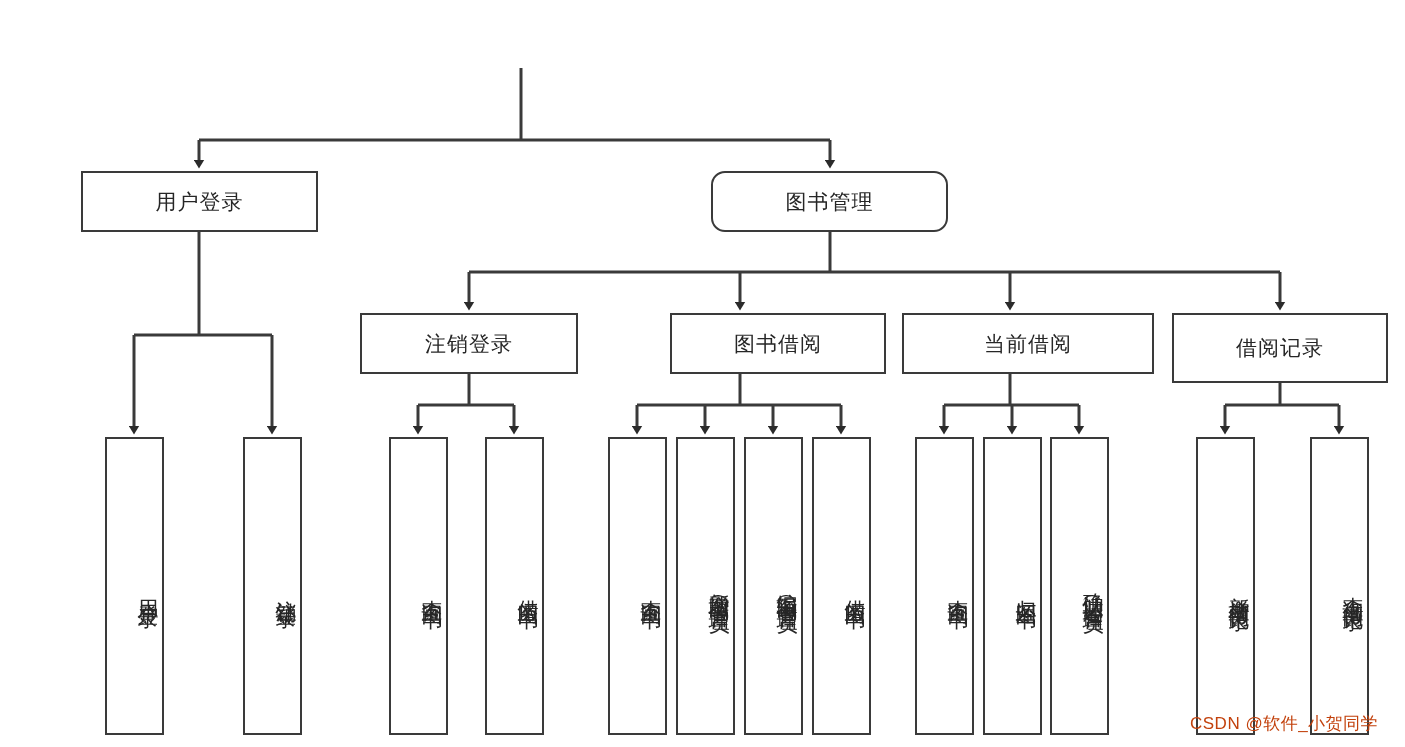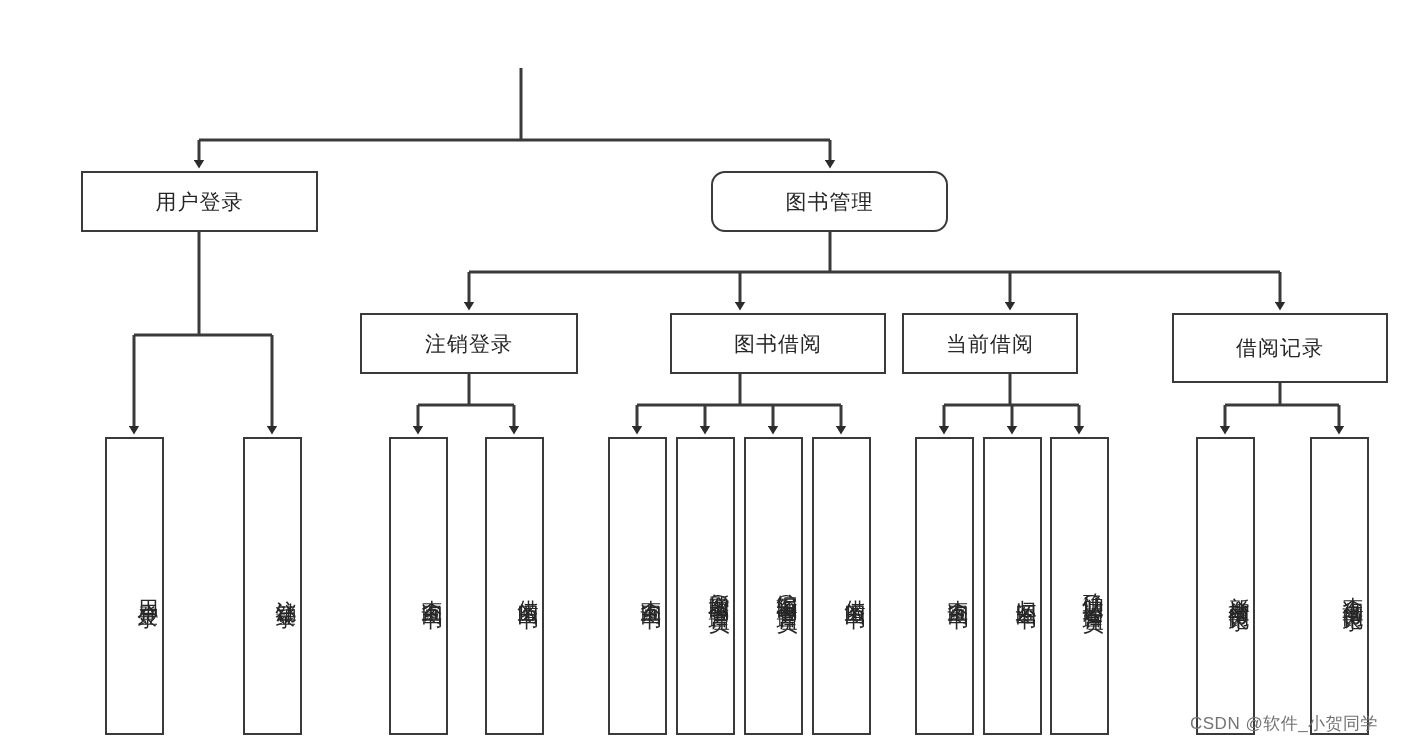--- a/index.html
+++ b/index.html
@@ -54,21 +54,21 @@
     top: 0;
     width: 1405px;
     height: 747px;
     pointer-events: none;
   }
   .watermark {
     position: absolute;
     left: 1190px;
     top: 712px;
     font-size: 17px;
-    color: #737373;
+    color: #c2410c;
     white-space: nowrap;
     letter-spacing: 0.5px;
   }
 </style>
 </head>
 <body>
 
 <div id="canvas">
 
   <svg id="edges" viewBox="0 0 1405 747" xmlns="http://www.w3.org/2000/svg">
@@ -131,21 +131,21 @@
   </div>
 
   <div class="node horiz" style="left: 360px; top: 313px; width: 218px; height: 61px;">
     <span class="label">注销登录</span>
   </div>
 
   <div class="node horiz" style="left: 670px; top: 313px; width: 216px; height: 61px;">
     <span class="label">图书借阅</span>
   </div>
 
-  <div class="node horiz" style="left: 902px; top: 313px; width: 176px; height: 61px;">
+  <div class="node horiz" style="left: 902px; top: 313px; width: 252px; height: 61px;">
     <span class="label">当前借阅</span>
   </div>
 
   <div class="node horiz" style="left: 1172px; top: 313px; width: 216px; height: 70px;">
     <span class="label">借阅记录</span>
   </div>
 
   <div class="node vert" style="left: 105px; top: 437px; width: 59px; height: 298px;">
     <span class="label">用户登录</span>
   </div>

